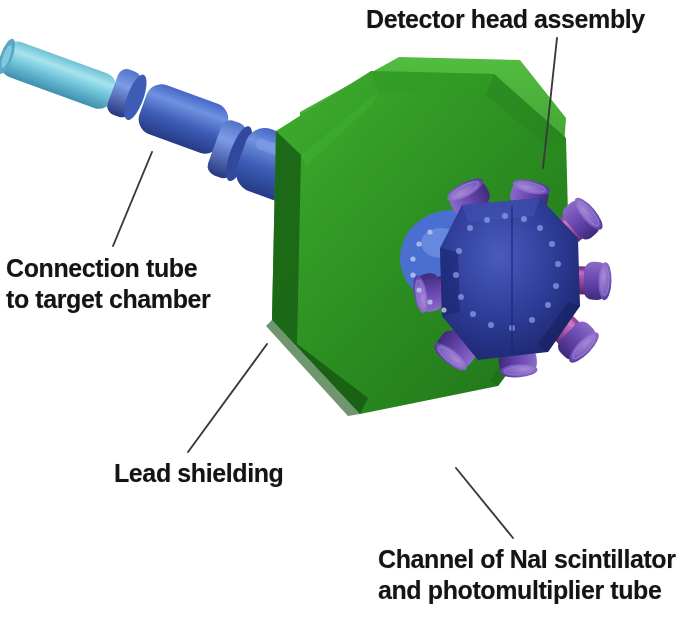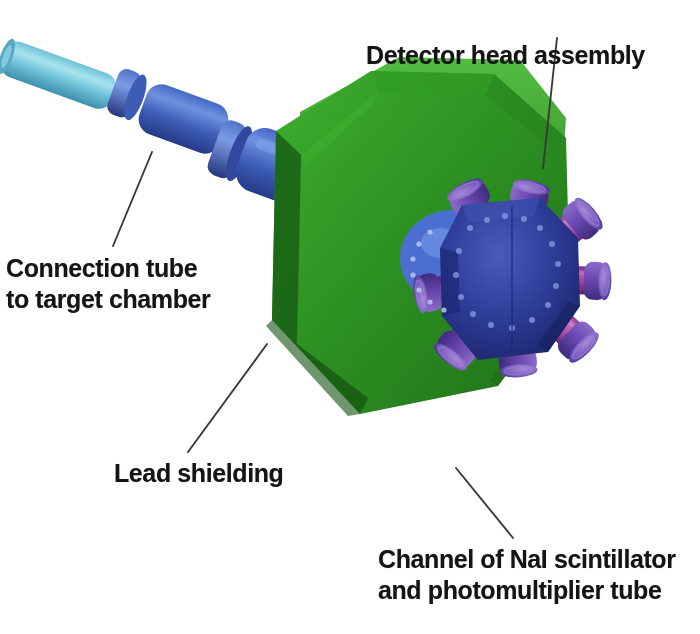--- a/index.html
+++ b/index.html
@@ -5,21 +5,21 @@
 <style>
   html,body{margin:0;padding:0;background:#ffffff;}
   body{width:700px;height:634px;overflow:hidden;
        font-family:"Liberation Sans","DejaVu Sans",sans-serif;}
   #stage{position:relative;width:700px;height:634px;background:#fdfdfd;overflow:hidden;}
   #art{position:absolute;left:0;top:0;width:700px;height:634px;}
   .label{position:absolute;color:#141414;font-weight:bold;
          font-family:"Liberation Sans","DejaVu Sans",sans-serif;
          font-size:25px;line-height:31px;letter-spacing:-0.4px;
          white-space:pre-line;text-shadow:0 0 1px rgba(0,0,0,.35);}
-  #lbl-detector{left:366px;top:4px;margin-top:36px;}
+  #lbl-detector{left:366px;top:4px;}
   #lbl-connection{left:6px;top:253px;}
   #lbl-lead{left:114px;top:458px;}
   #lbl-channel{left:350px;top:544px;margin-left:28px;}
 </style>
 </head>
 <body>
 
 <div id="stage">
 
   <svg id="art" viewBox="0 0 700 634">

